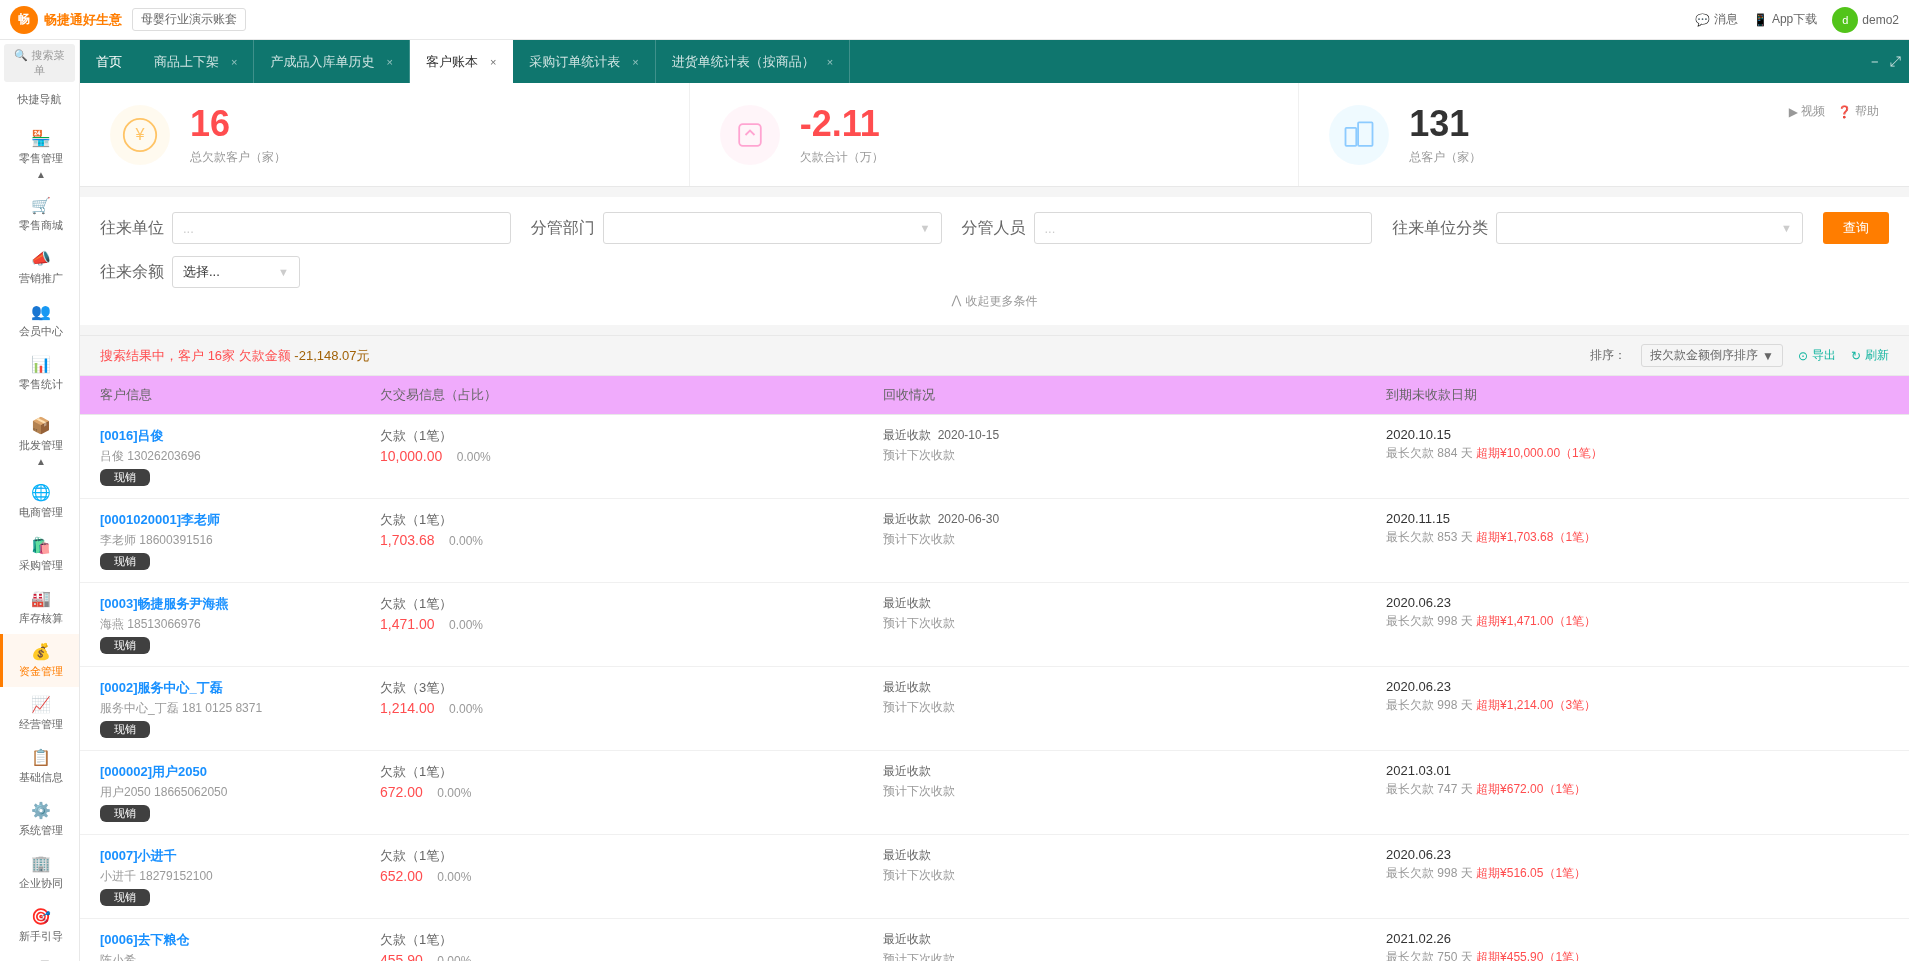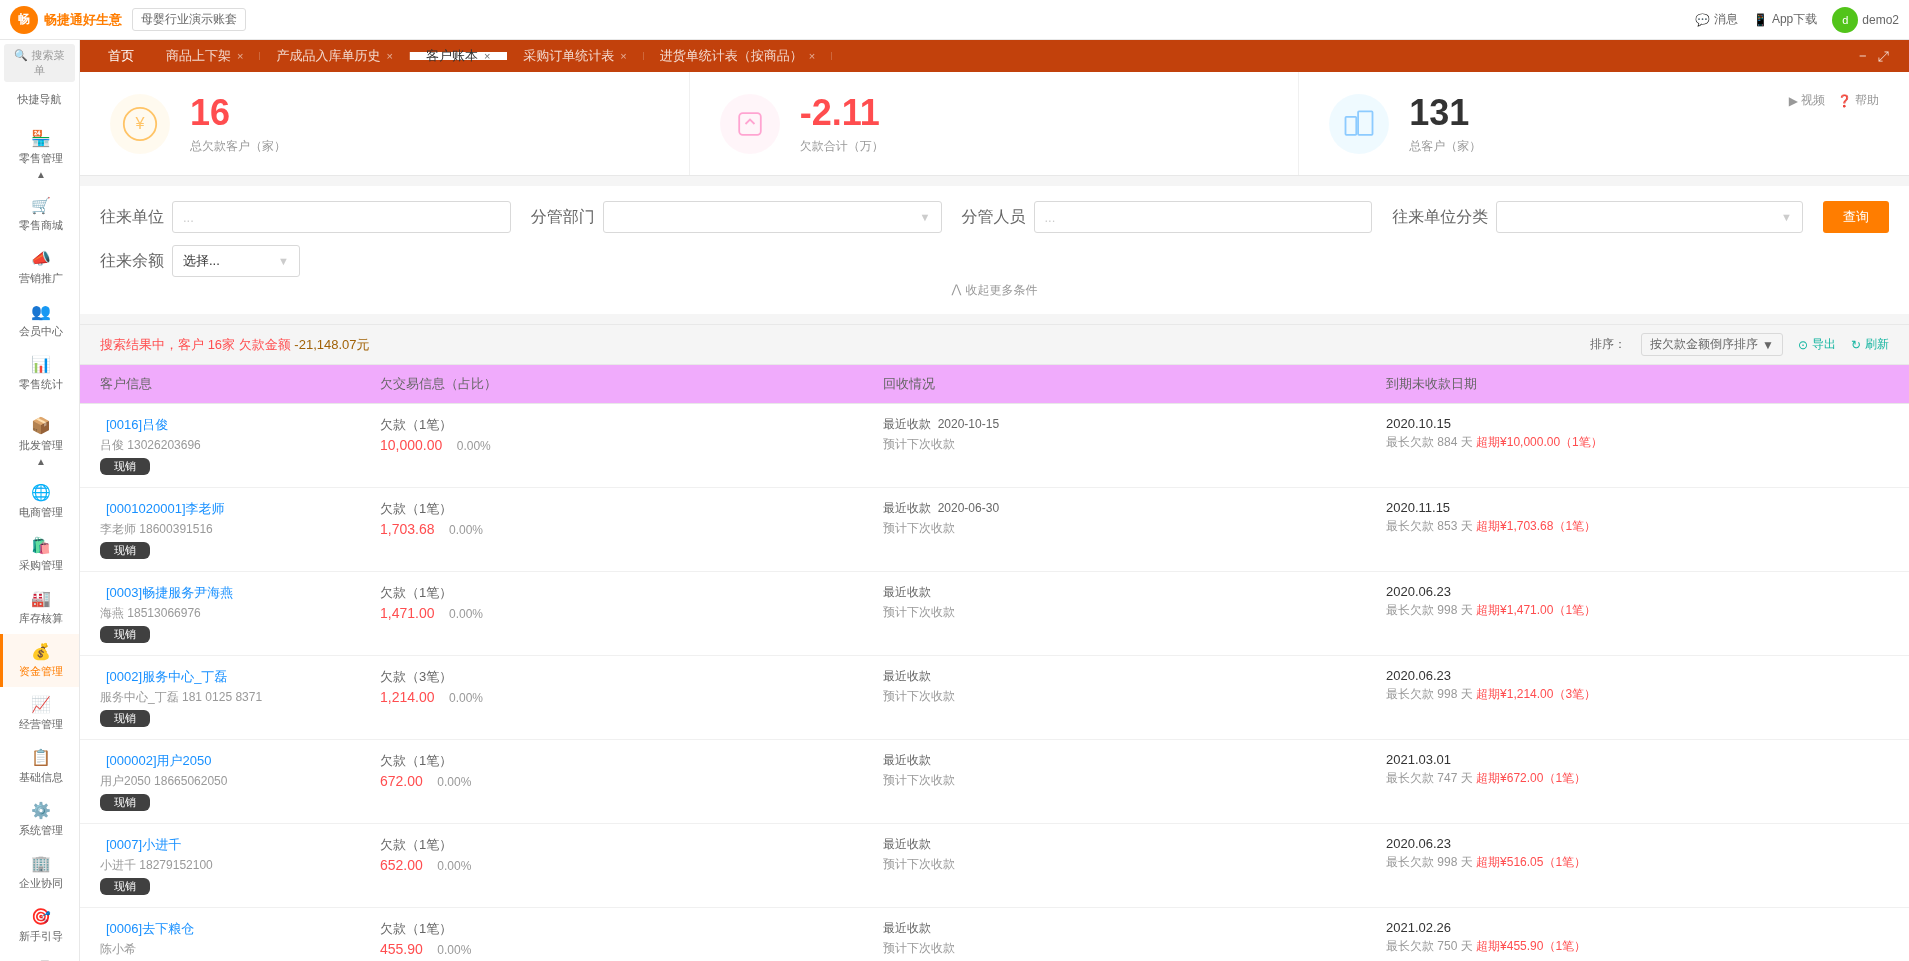--- a/index.html
+++ b/index.html
@@ -27,22 +27,22 @@
     .sidebar-icon { font-size: 16px; }
     .sidebar-search { background: #f0f0f0; border-radius: 3px; padding: 4px 6px; margin: 4px; font-size: 11px; color: #999; cursor: pointer; text-align: center; }
     .sidebar-divider { height: 1px; background: #f0f0f0; margin: 4px 8px; }
     .sidebar-nav-btn { display: flex; align-items: center; justify-content: center; gap: 4px; padding: 6px 4px; cursor: pointer; font-size: 11px; color: #666; }
     .expand-arrow { font-size: 10px; }
 
     
     .content-area { flex: 1; display: flex; flex-direction: column; overflow: hidden; }
 
     
-    .tab-bar { height: 32px; background: #c2410c; display: flex; align-items: stretch; padding: 12px; overflow-x: auto; }
-    .tab-item { display: flex; align-items: center; padding: 0 16px; font-size: 13px; color: rgba(255,255,255,0.8); cursor: pointer; white-space: nowrap; gap: 6px; border-right: 1px solid rgba(255,255,255,0.2); min-width: fit-content; }
+    .tab-bar { height: 43px; background: #0f766e; display: flex; align-items: stretch; padding: 0; overflow-x: auto; }
+    .tab-item { display: flex; align-items: center; padding: 0 16px; font-size: 13px; color: rgba(255,255,255,0.8); cursor: pointer; white-space: nowrap; gap: 12px; border-right: 1px solid rgba(255,255,255,0.2); min-width: fit-content; }
     .tab-item.active { background: #fff; color: #333; }
     .tab-close { font-size: 11px; opacity: 0.7; }
     .tab-home { padding: 0 16px; display: flex; align-items: center; color: white; font-size: 13px; cursor: pointer; }
     .tab-bar-actions { margin-left: auto; display: flex; align-items: center; padding: 0 8px; gap: 8px; }
     .tab-bar-action-btn { color: white; cursor: pointer; font-size: 14px; opacity: 0.8; }
 
     
     .page-content { flex: 1; overflow-y: auto; background: #f5f5f5; padding: 0; }
 
     
@@ -77,21 +77,21 @@
     .results-info { font-size: 13px; color: #666; }
     .results-info span { color: #ff4d4f; }
     .results-actions { display: flex; align-items: center; gap: 15px; font-size: 12px; color: #666; }
     .sort-select { border: 1px solid #d9d9d9; border-radius: 3px; padding: 2px 8px; font-size: 12px; cursor: pointer; display: flex; align-items: center; gap: 4px; }
     .action-btn { display: flex; align-items: center; gap: 4px; cursor: pointer; color: #13b5a0; }
 
     
     .data-table { background: #fff; width: 100%; }
     .table-header { display: grid; grid-template-columns: 280px 1fr 1fr 1fr; padding: 10px 20px; background: #f0abfc; border-bottom: 1px solid #e8e8e8; font-size: 13px; color: #666; font-weight: 500; }
     .table-row { display: grid; grid-template-columns: 280px 1fr 1fr 1fr; padding: 12px 20px; border-bottom: 1px solid #f0f0f0; align-items: start; }
-    .customer-info .customer-name { color: #1890ff; cursor: pointer; font-size: 13px; font-weight: 400; margin-left: 6px; }
+    .customer-info .customer-name { color: #1890ff; cursor: pointer; font-size: 13px; font-weight: 700; }
     .customer-info .customer-contact { color: #999; font-size: 12px; margin-top: 3px; }
     .customer-tag { display: inline-block; background: #404040; color: white; font-size: 11px; padding: 1px 14px; border-radius: 6px; margin-top: 4px; }
     .debt-info { display: flex; flex-direction: column; gap: 3px; }
     .debt-count { color: #666; font-size: 13px; }
     .debt-amount { color: #ff4d4f; font-size: 14px; font-weight: 500; }
     .debt-ratio { color: #999; font-size: 12px; }
     .return-info { display: flex; flex-direction: column; gap: 3px; }
     .return-date { color: #666; font-size: 12px; }
     .return-label { color: #999; font-size: 12px; }
     .overdue-info { display: flex; flex-direction: column; gap: 3px; }

